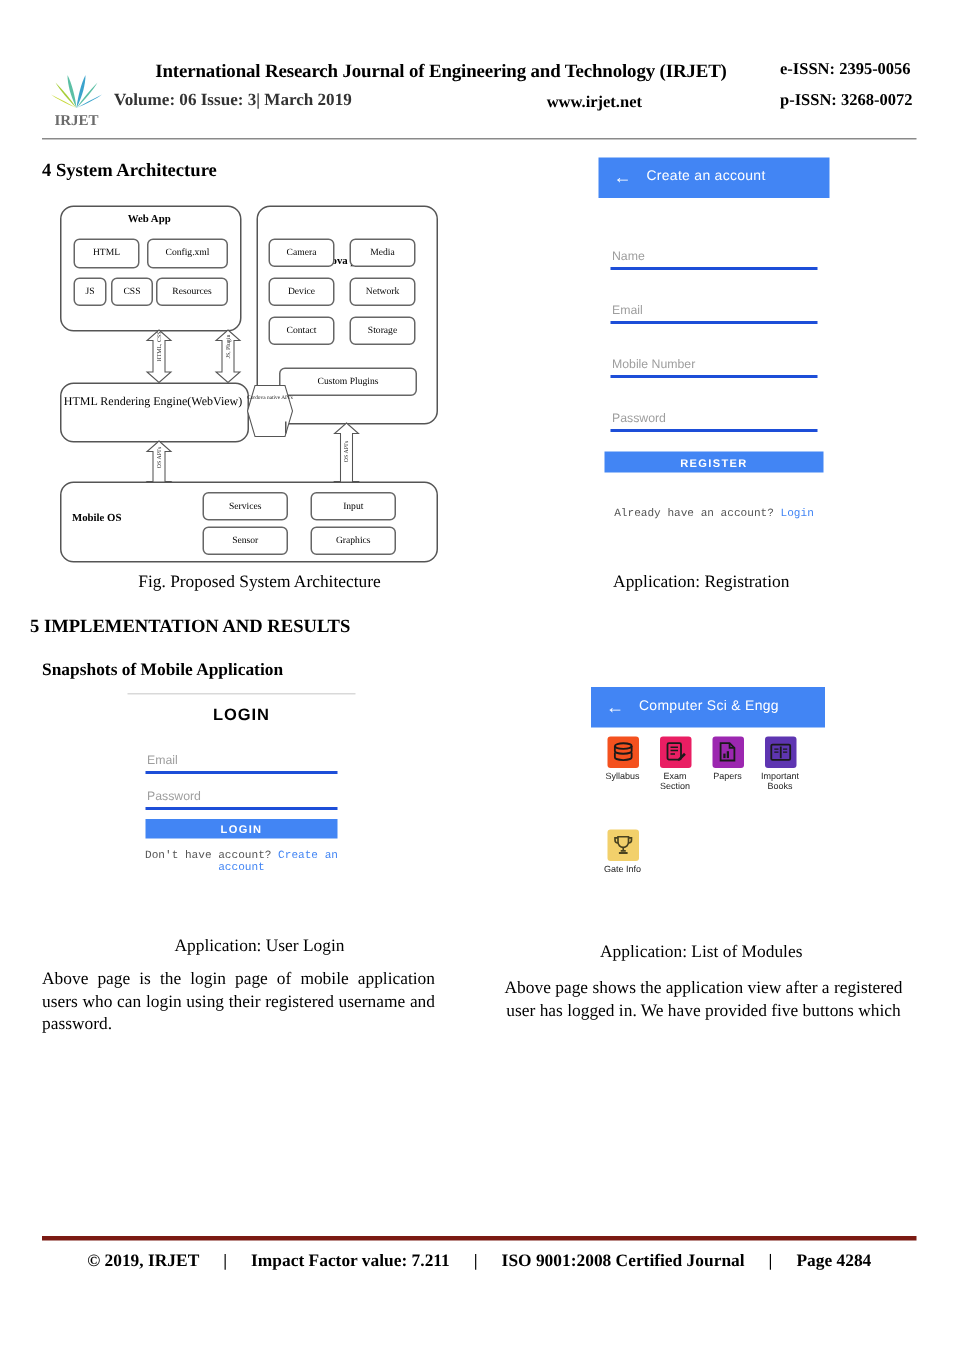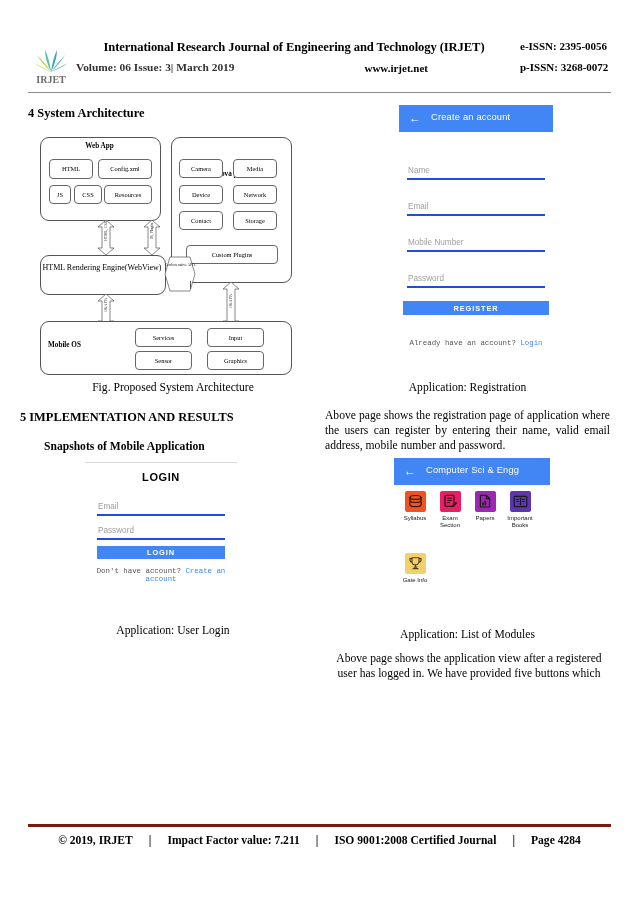--- a/index.html
+++ b/index.html
@@ -158,37 +158,38 @@
     <div class="dlabel" style="left:8px;top:208px;text-align:left;font-weight:bold;">Mobile OS</div>
     <div class="ibox" style="left:95px;top:195px;width:55px;height:17px;">Services</div>
     <div class="ibox" style="left:167px;top:195px;width:55px;height:17px;">Input</div>
     <div class="ibox" style="left:95px;top:218px;width:55px;height:17px;">Sensor</div>
     <div class="ibox" style="left:167px;top:218px;width:55px;height:17px;">Graphics</div>
   </div>
 
   <div class="cap" style="left:28px;top:381px;width:290px;">Fig. Proposed System Architecture</div>
 
   <div class="sec-h" style="left:20px;top:410px;">5  IMPLEMENTATION AND RESULTS</div>
-  <div class="sec-h" style="left:44px;top:440px;font-size:11.6px;font-family:Liberation Serif, serif;">Snapshots of Mobile Application</div>
+  <div class="sec-h" style="left:28px;top:440px;font-size:11.6px;font-family:Liberation Serif, serif;">Snapshots of Mobile Application</div>
 
   <div class="mock" style="left:85px;top:462px;width:152px;height:122px;">
     <div class="toprule" style="left:0;top:0;width:152px;"></div>
     <div class="mtitle" style="left:0;top:9px;">LOGIN</div>
     <div class="field" style="left:12px;top:34px;width:128px;">
       <span>Email</span>
     </div>
     <div class="field" style="left:12px;top:58px;width:128px;">
       <span>Password</span>
     </div>
     <div class="btn" style="left:12px;top:84px;width:128px;height:13px;">LOGIN</div>
     <div class="subline" style="left:0;top:105px;">
       <span>Don't have account? </span><b>Create an account</b>
     </div>
   </div>
   <div class="cap" style="left:28px;top:624px;width:290px;">Application: User Login</div>
+  <div class="para" style="left:28px;top:645px;width:262px;">Above page is the login page of  mobile  application users who can login using their registered username and password.</div>
 
   <div class="mock" style="left:399px;top:105px;width:154px;height:250px;">
     <div class="appbar">
       <div class="back">←</div>
       <div class="atitle">Create an account</div>
     </div>
     <div class="field" style="left:8px;top:55px;width:138px;">
       <span>Name</span>
     </div>
     <div class="field" style="left:8px;top:91px;width:138px;">
@@ -199,21 +200,20 @@
     </div>
     <div class="field" style="left:8px;top:163px;width:138px;">
       <span>Password</span>
     </div>
     <div class="btn" style="left:4px;top:196px;width:146px;height:14px;">REGISTER</div>
     <div class="subline" style="left:0;top:234px;">
       <span>Already have an account? </span><b>Login</b>
     </div>
   </div>
   <div class="cap" style="left:325px;top:381px;width:285px;">Application: Registration</div>
-  <div class="para" style="left:325px;top:408px;width:285px;">Above page shows the registration page of application where the users can register by entering their name, valid email address, mobile number and password.</div>
 
   <div class="mock" style="left:394px;top:458px;width:156px;height:148px;">
     <div class="appbar">
       <div class="back">←</div>
       <div class="atitle">Computer Sci &amp; Engg</div>
     </div>
 
     <div class="mod" style="left:4px;top:33px;">
       <div class="tile" id="tile0" style="background: rgb(244, 81, 30);">
         <svg width="15" height="15" viewBox="0 0 15 15">

